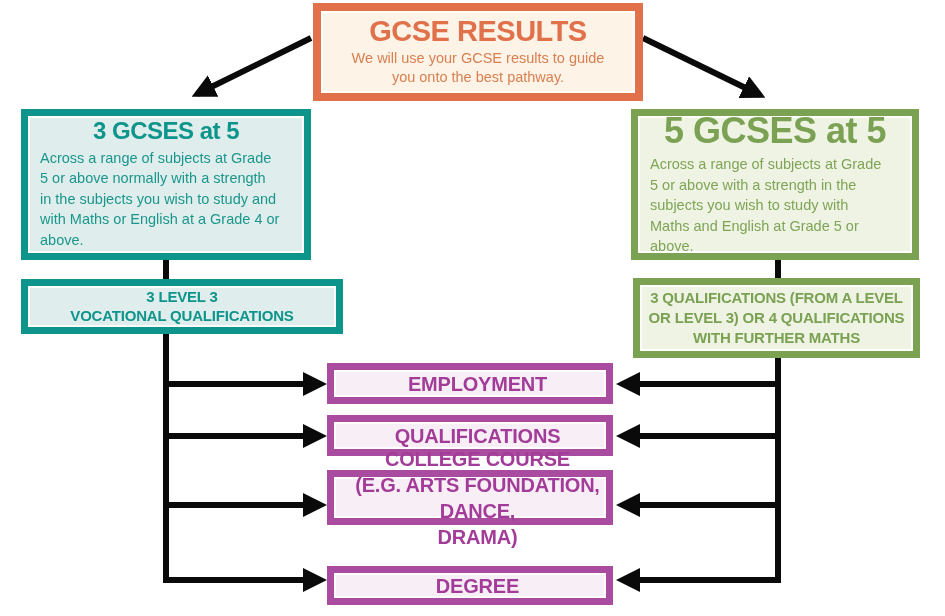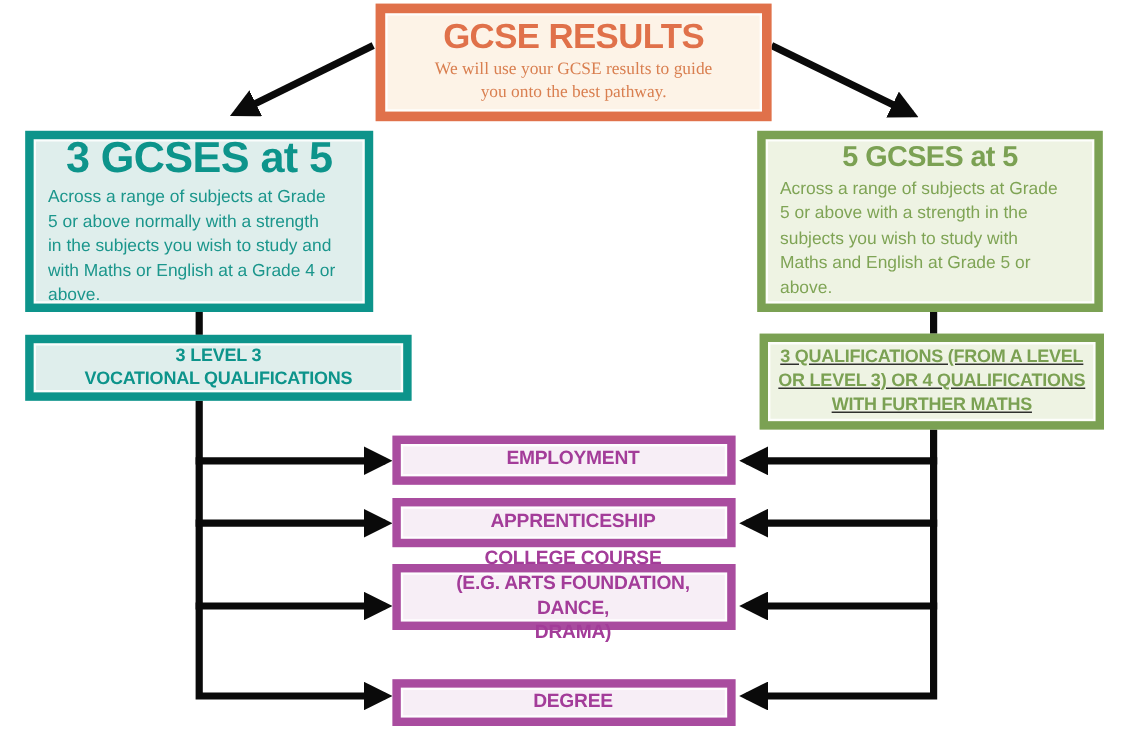--- a/index.html
+++ b/index.html
@@ -32,57 +32,57 @@
   }
 
   
   .n-gcse{
     left:313px; top:3px; width:330px; height:98px;
     border:8px solid var(--orange); background:var(--orange-fill);
     padding:4px 8px;
   }
   .n-gcse .node-title{ color:var(--orange); font-size:29px; margin-bottom:2px;}
   .n-gcse .node-body{
-    color:#D97F50; font-size:14.5px; text-align:center; line-height:1.35;font-family:Liberation Serif, serif;
+    color:#D97F50; font-size:14.5px; text-align:center; line-height:1.35;
   }
 
   
   .n-left-path{
     left:21px; top:109px; width:290px; height:151px;
     border:7px solid var(--teal); background:var(--teal-fill);
     padding:6px 12px;
   }
-  .n-left-path .node-title{ color:var(--teal); font-size:36px; margin-bottom:4px;}
+  .n-left-path .node-title{ color:var(--teal); font-size:24px; margin-bottom:4px;}
   .n-left-path .node-body{ color:#1B968C; font-size:14.5px; line-height:1.42; text-align:left;}
   .n-left-qual{
     left:21px; top:279px; width:322px; height:55px;
     border:7px solid var(--teal); background:var(--teal-fill);
   }
   .n-left-qual .caps-label{ color:var(--teal); font-size:15px; line-height:1.25;}
 
   
   .n-right-path{
     left:631px; top:109px; width:288px; height:151px;
     border:7px solid var(--green); background:var(--green-fill);
     padding:6px 12px;
   }
-  .n-right-path .node-title{ color:var(--green); font-size:24px; margin-bottom:4px;}
+  .n-right-path .node-title{ color:var(--green); font-size:36px; margin-bottom:4px;}
   .n-right-path .node-body{ color:#7FA455; font-size:14.5px; line-height:1.42; text-align:left;}
   .n-right-qual{
     left:633px; top:278px; width:287px; height:80px;
-    border:7px solid var(--green); background:var(--green-fill);text-decoration:underline;
+    border:7px solid var(--green); background:var(--green-fill);
   }
   .n-right-qual .caps-label{ color:var(--green); font-size:15px; line-height:1.35;}
 
   
   .outcome{
     left:327px; width:286px;
     border:7px solid var(--magenta); background:var(--magenta-fill);
   }
-  .outcome .caps-label{ color:#A33C99; font-size:16px; line-height:1.3;padding-left:15px;}
+  .outcome .caps-label{ color:#A33C99; font-size:20px; line-height:1.3;padding-left:15px;}
   .n-employment    { top:363px; height:41px; }
   .n-apprenticeship{ top:415px; height:41px; }
   .n-college       { top:470px; height:55px; }
   .n-degree        { top:566px; height:39px; }
 </style>
 </head>
 <body>
 
 <div class="canvas">
 
@@ -142,21 +142,21 @@
   <div class="node n-right-qual">
     <div class="caps-label">3  QUALIFICATIONS (FROM A LEVEL
 OR LEVEL 3) OR 4 QUALIFICATIONS
 WITH FURTHER MATHS</div>
   </div>
 
   <div class="node outcome n-employment">
     <div class="caps-label">EMPLOYMENT</div>
   </div>
   <div class="node outcome n-apprenticeship">
-    <div class="caps-label">APPRENTICESHIP</div>
+    <div class="caps-label">QUALIFICATIONS</div>
   </div>
   <div class="node outcome n-college">
     <div class="caps-label">COLLEGE COURSE
 (E.G. ARTS FOUNDATION, DANCE,
 DRAMA)</div>
   </div>
   <div class="node outcome n-degree">
     <div class="caps-label">DEGREE</div>
   </div>
 

